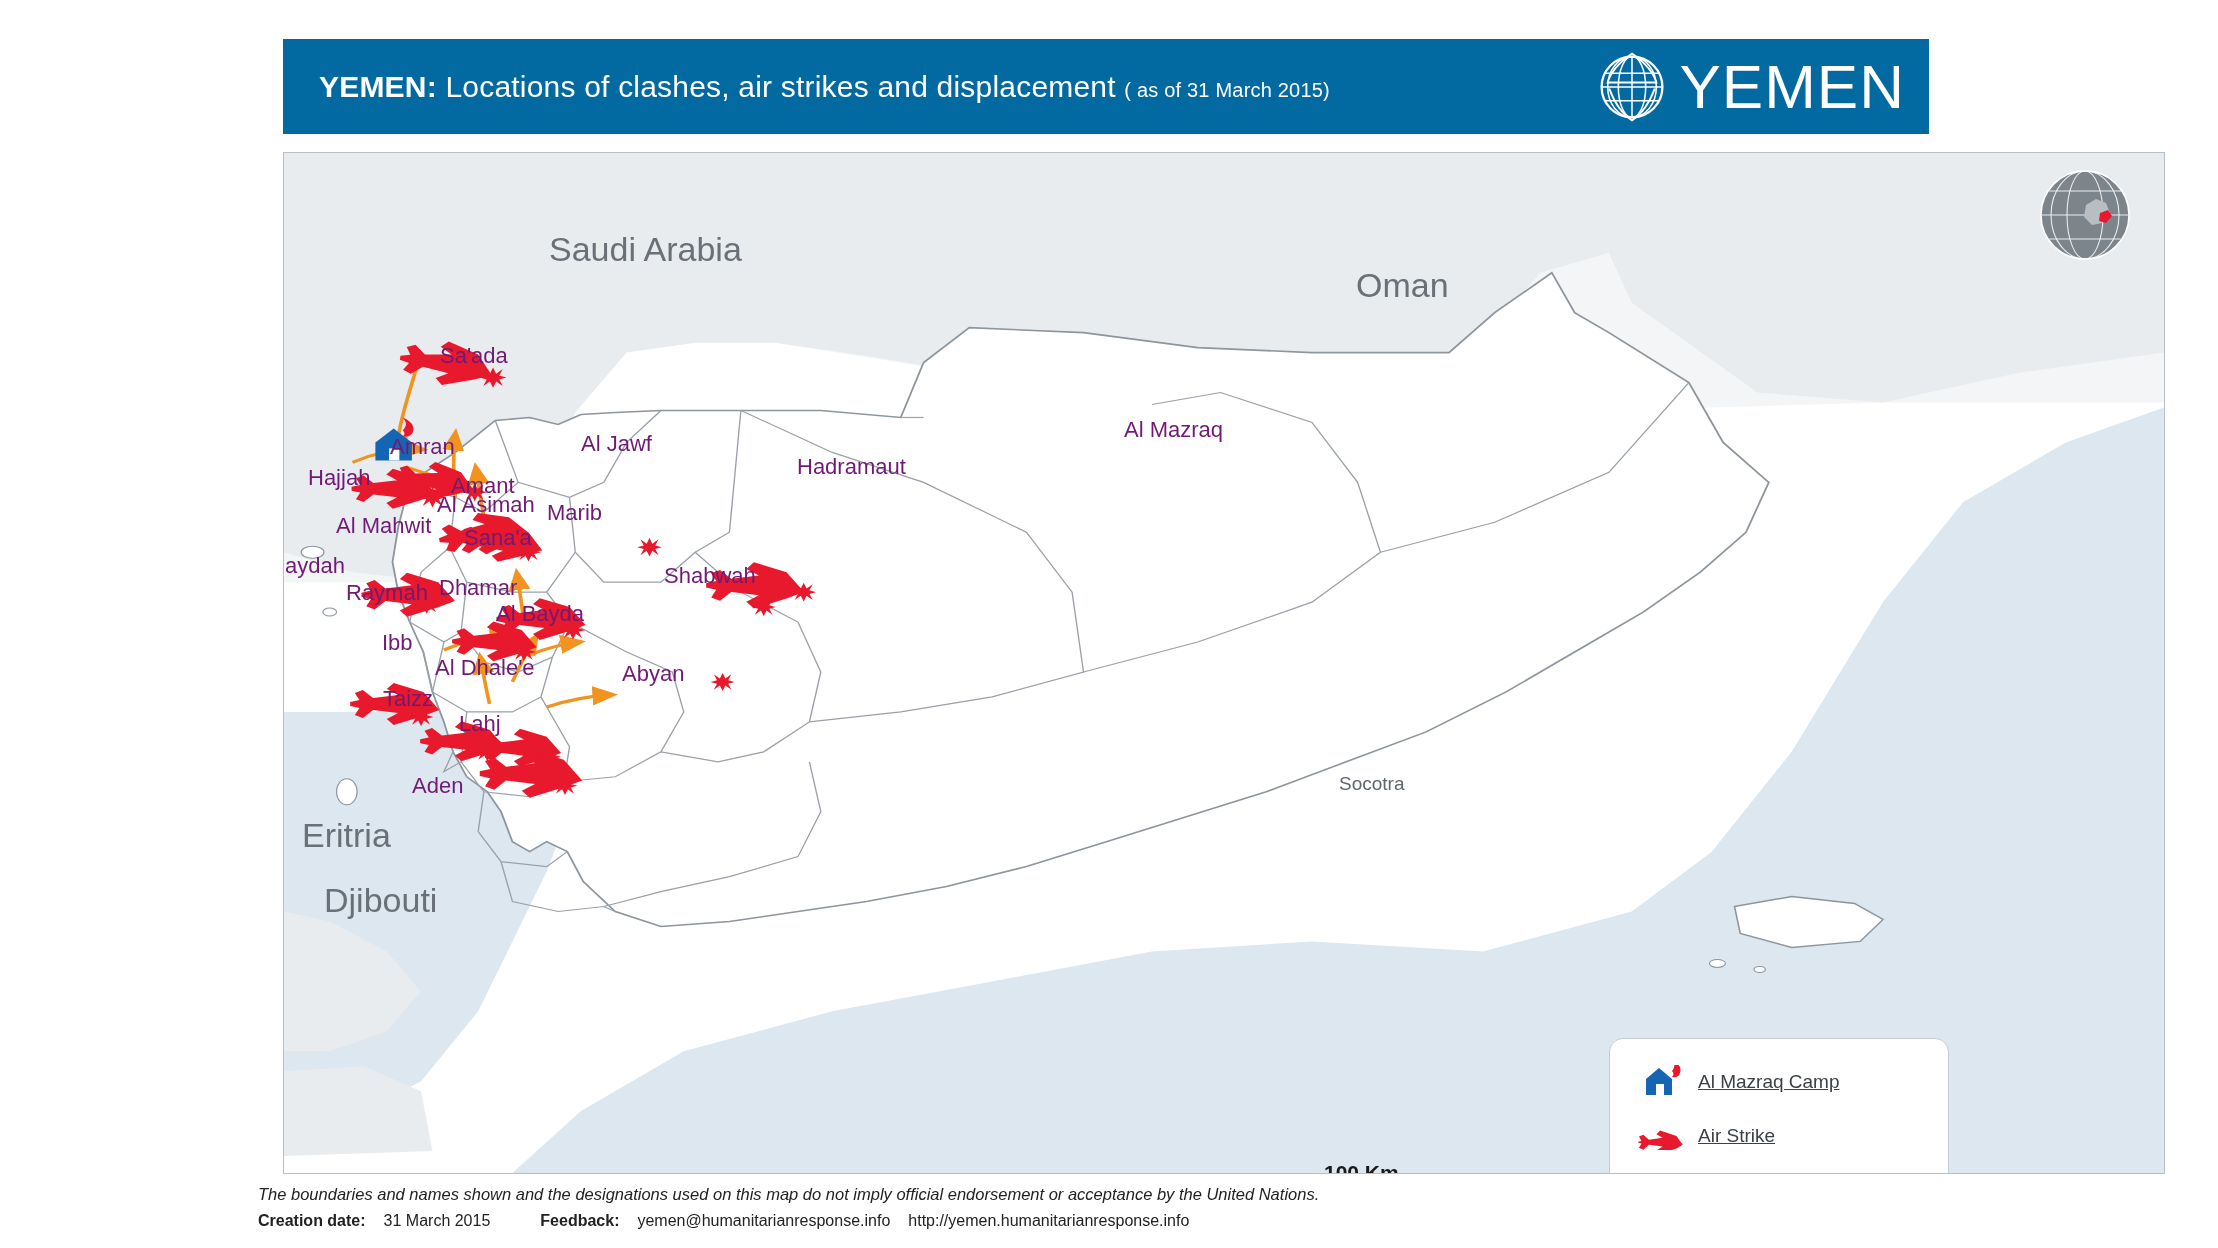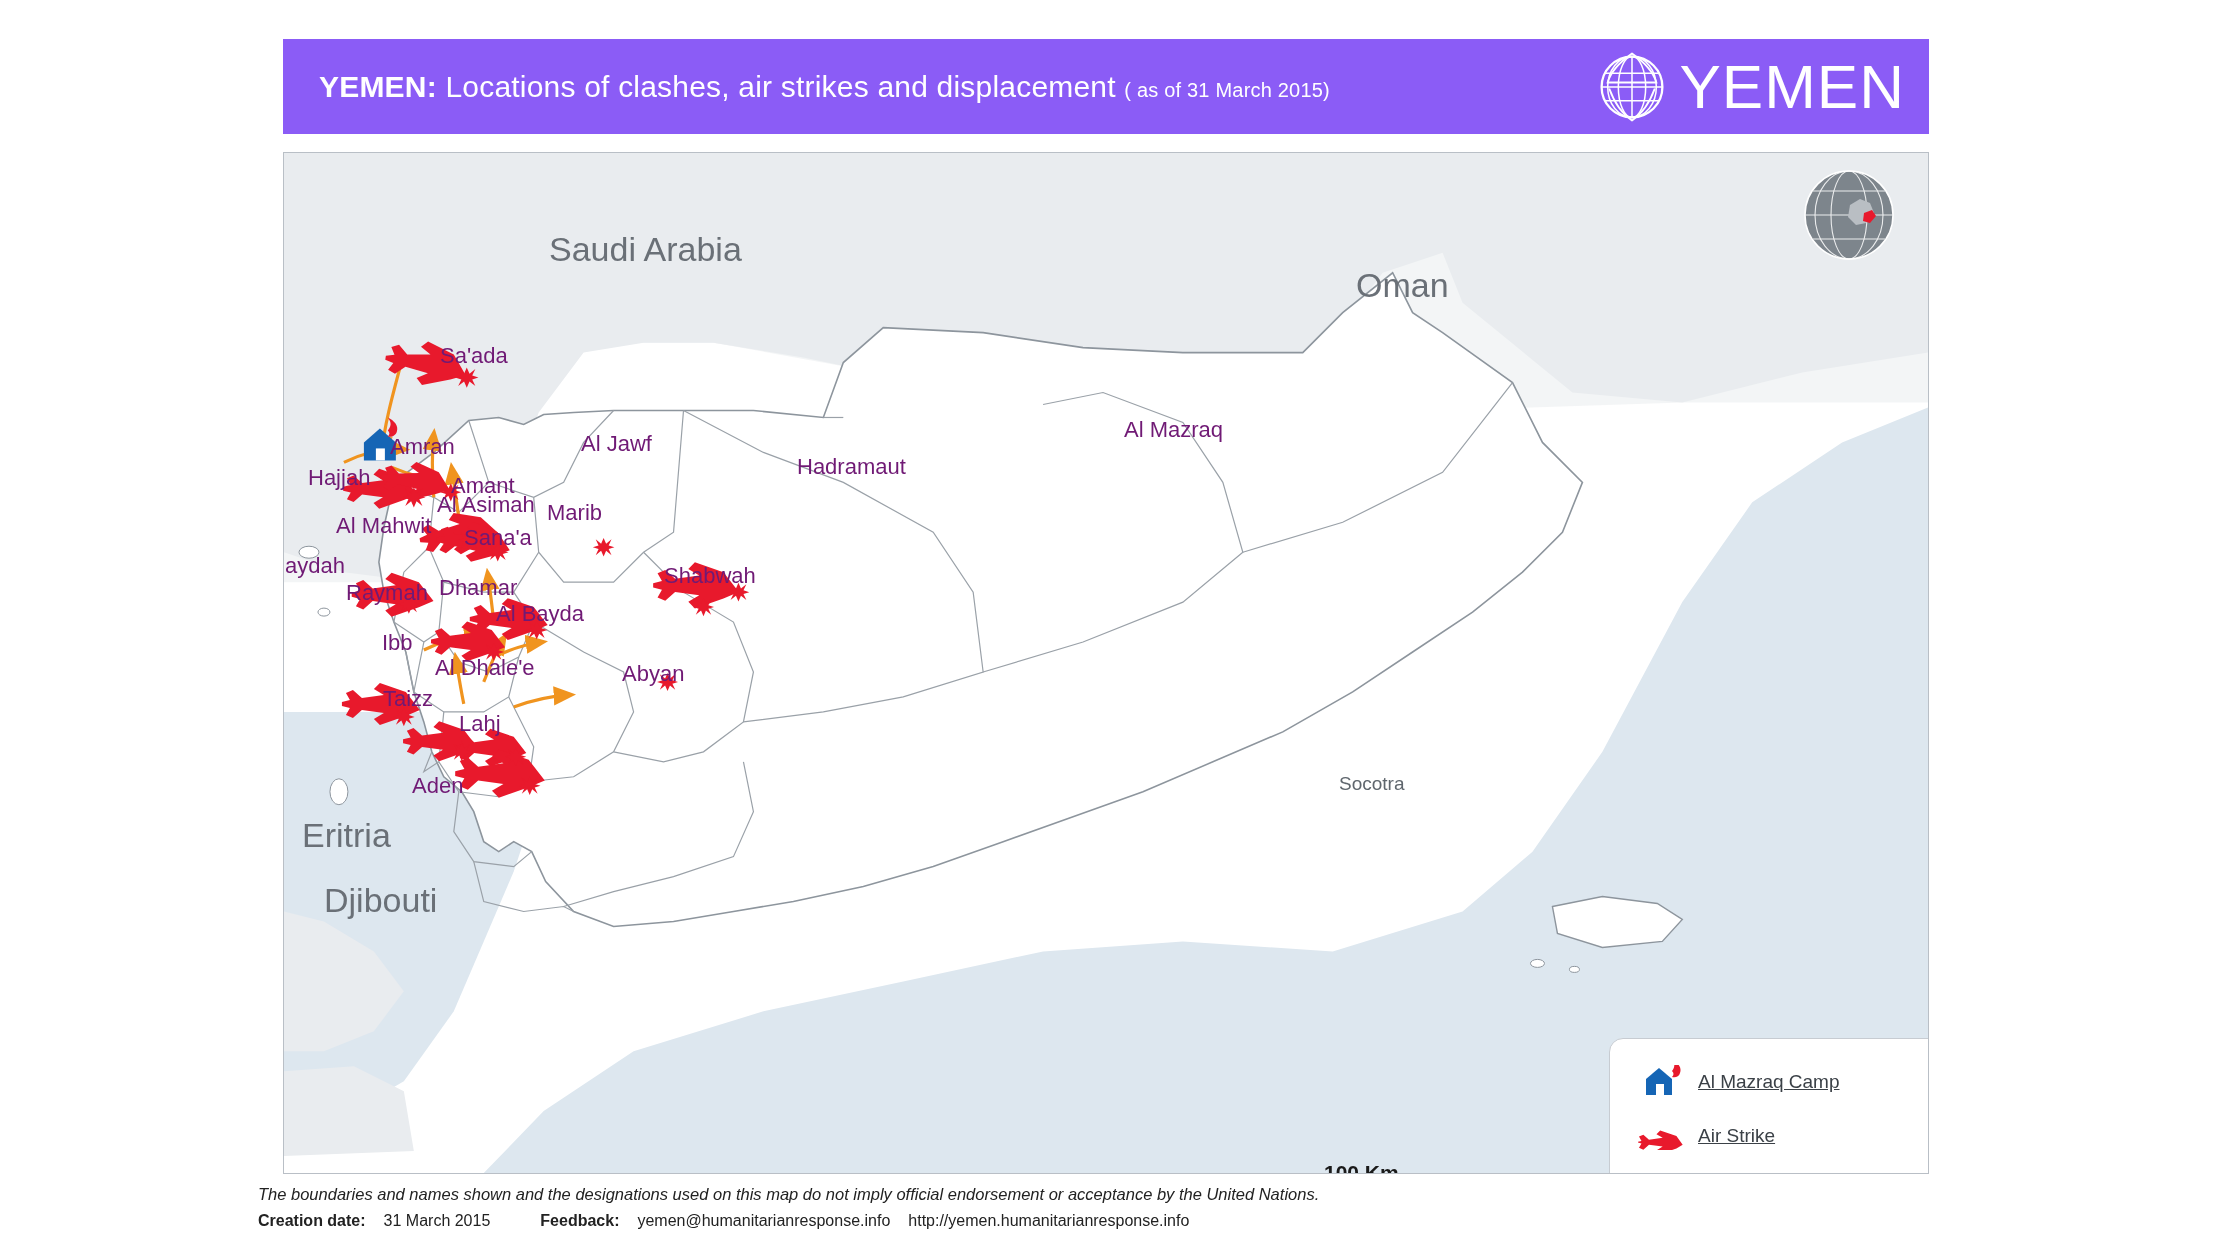--- a/index.html
+++ b/index.html
@@ -20,21 +20,21 @@
     background: #ffffff;
   }
 
   
   .header {
     position: absolute;
     left: 283px;
     top: 39px;
     width: 1646px;
     height: 95px;
-    background: #8b5cf6;
+    background: #0369a1;
     display: flex;
     align-items: center;
     justify-content: space-between;
     box-sizing: border-box;
     padding: 0 24px 0 36px;
   }
   .header-title {
     color: #ffffff;
     font-size: 30px;
     white-space: nowrap;
@@ -65,21 +65,21 @@
     letter-spacing: 1px;
     line-height: 1;
     font-family: "Liberation Sans", sans-serif;
   }
 
   
   .map-frame {
     position: absolute;
     left: 283px;
     top: 152px;
-    width: 1646px;
+    width: 1882px;
     height: 1022px;
     border: 1px solid #b9bfc6;
     box-sizing: border-box;
     background: #ffffff;
     overflow: hidden;
   }
   .map-svg {
     position: absolute;
     left: 0;
     top: 0;

